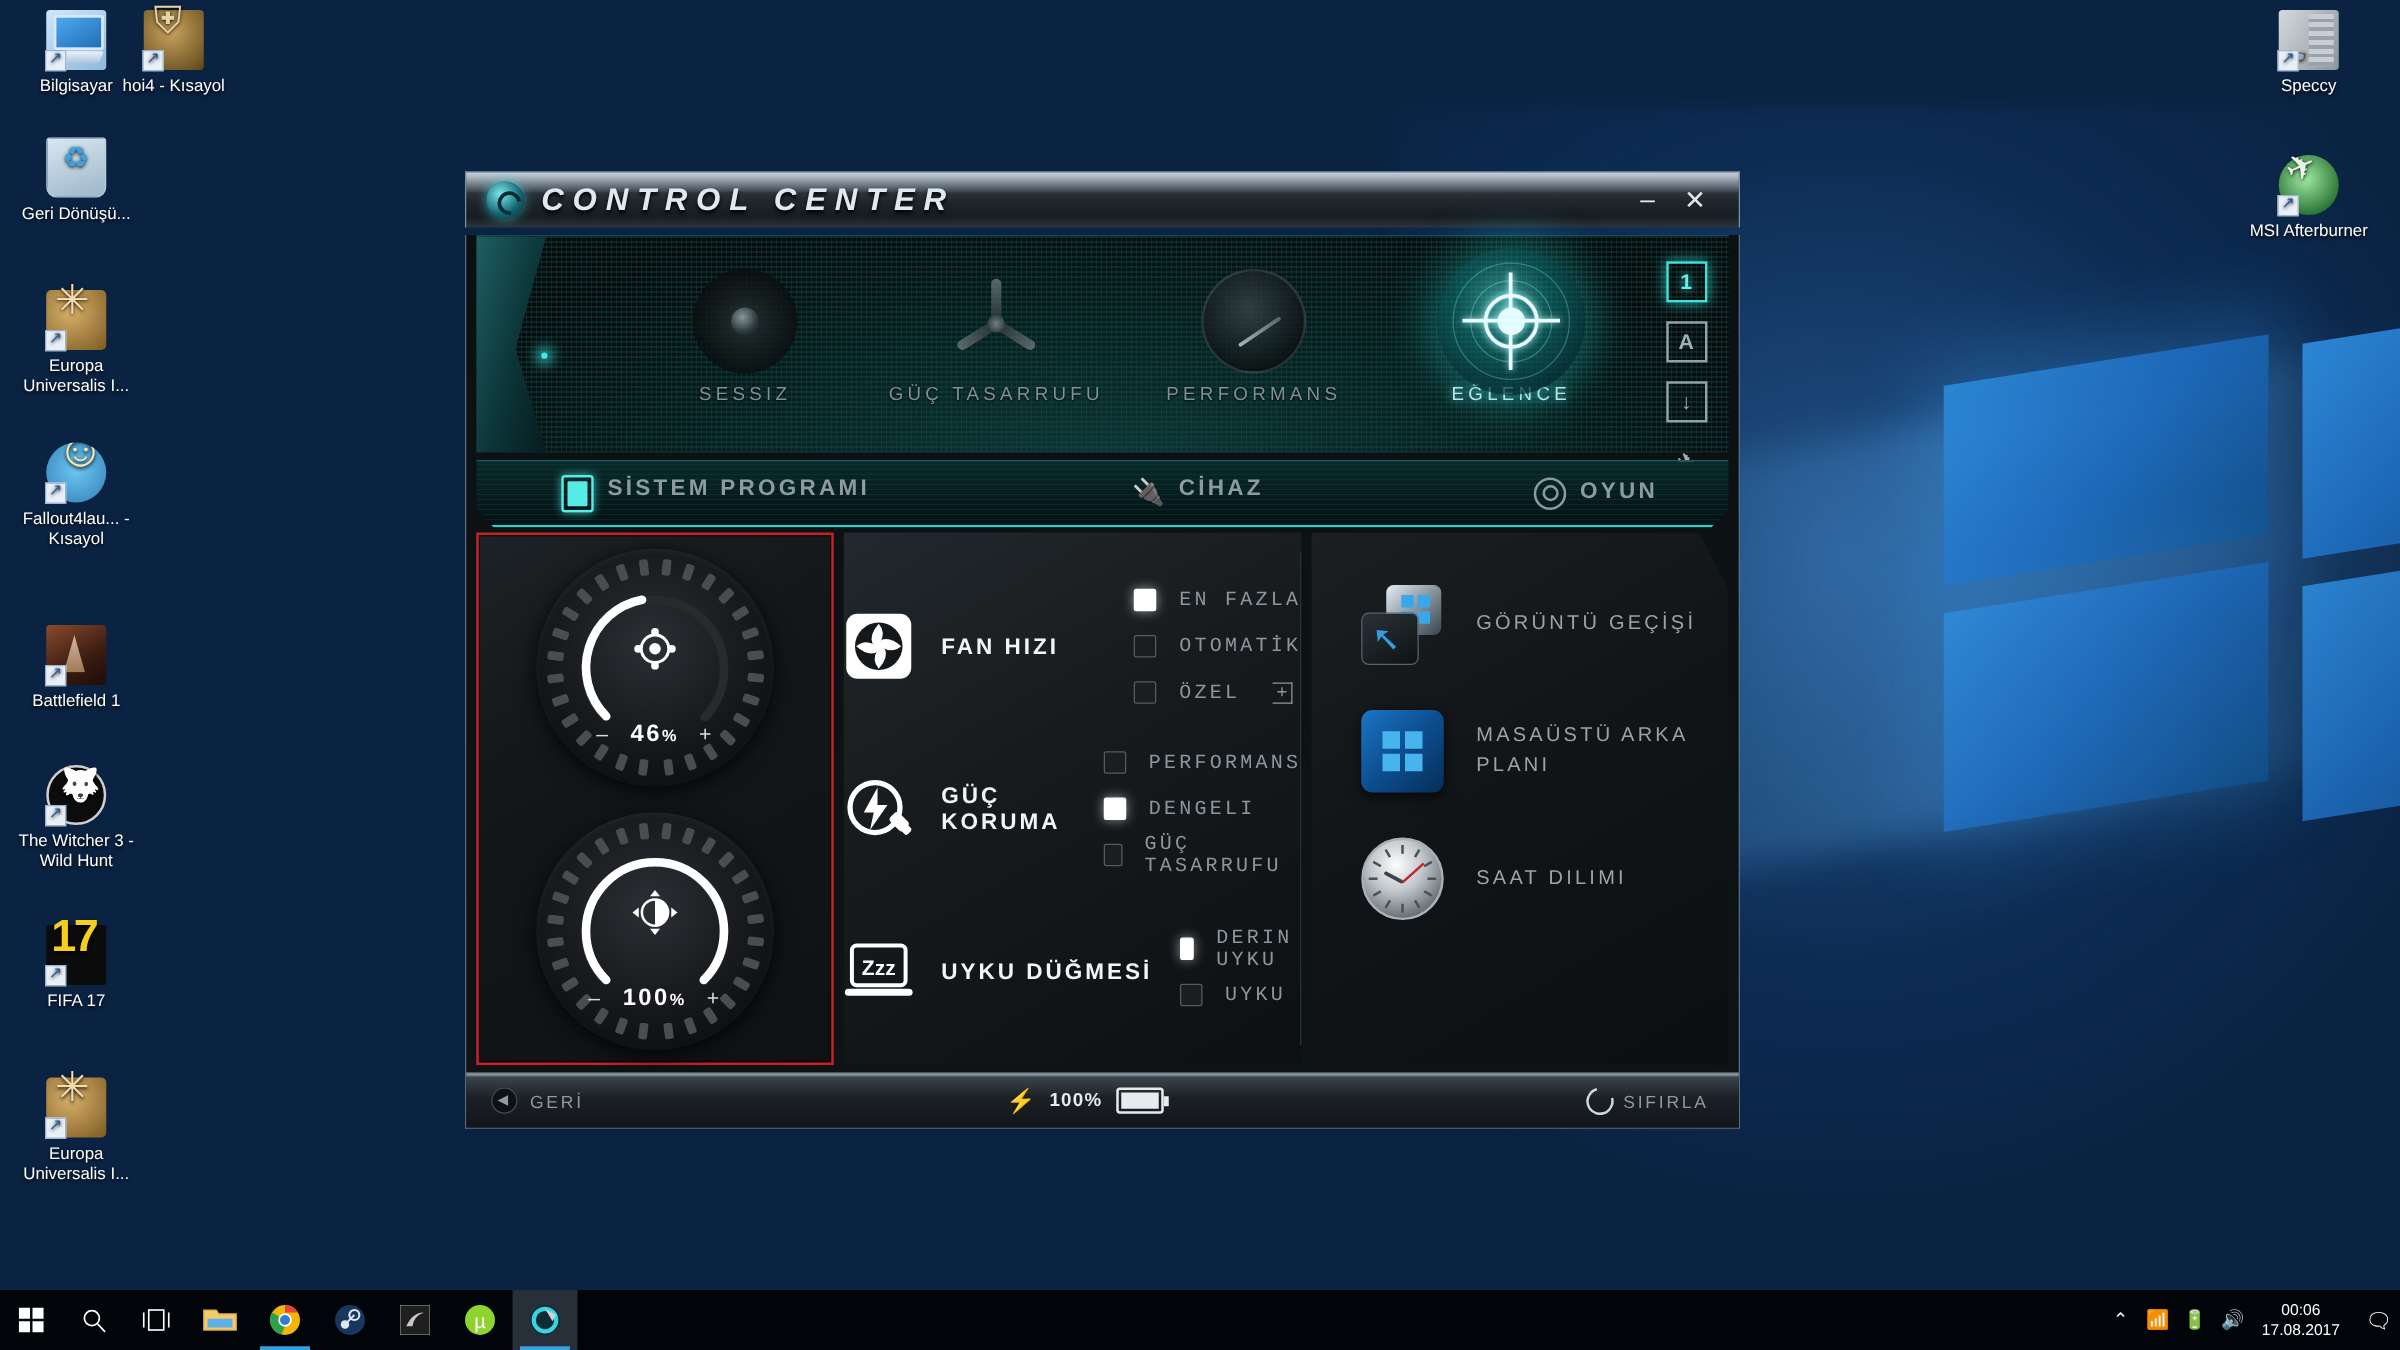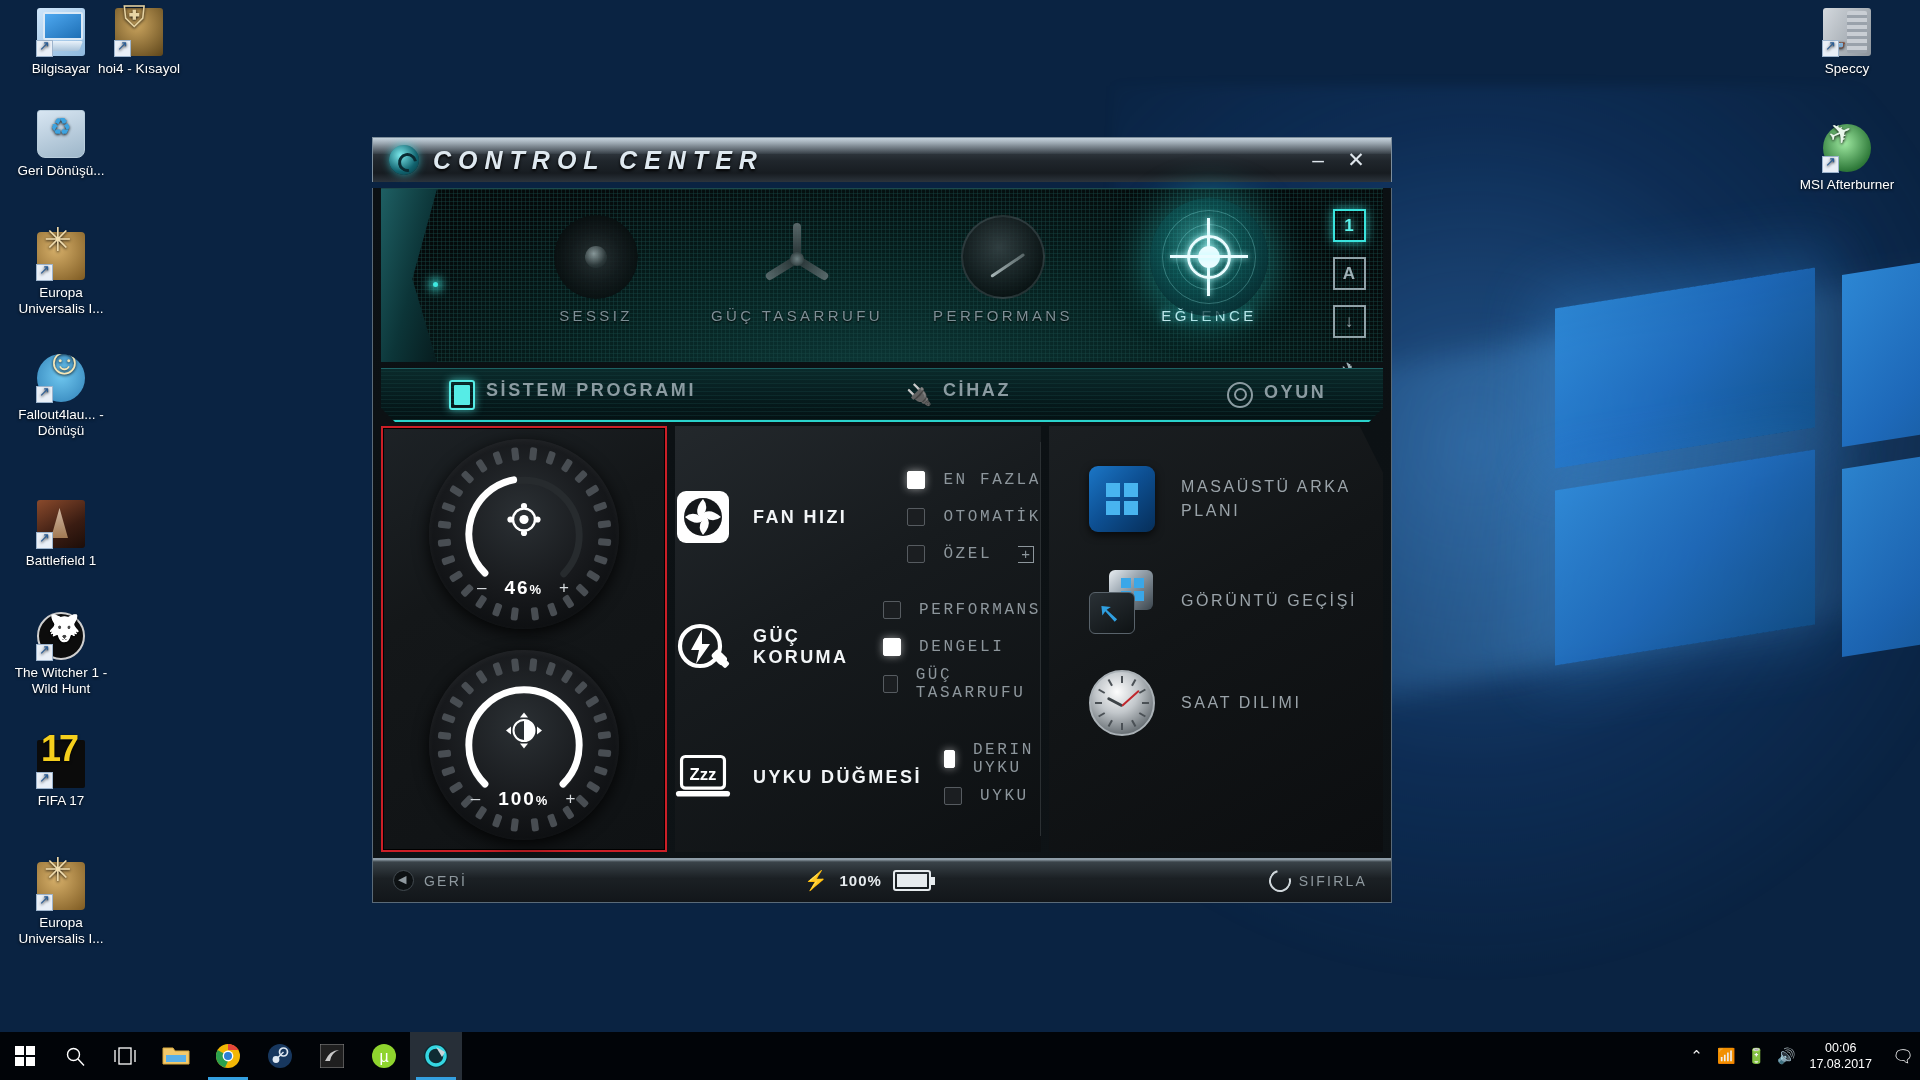--- a/index.html
+++ b/index.html
@@ -326,35 +326,35 @@
         <div class="shield"></div>
         <div class="shortcut-arrow"></div>
       </div>
       <div>Europa Universalis I...</div>
     </div>
     <div class="dicon" style="left: 6px; top: 354px;">
       <div class="glyph">
         <div class="ic-fo" style="width:48px;height:48px"></div>
         <div class="shortcut-arrow"></div>
       </div>
-      <div>Fallout4lau... - Dönüşü</div>
+      <div>Fallout4lau... - Kısayol</div>
     </div>
     <div class="dicon" style="left: 6px; top: 500px;">
       <div class="glyph">
         <div class="ic-bf" style="width:48px;height:48px"></div>
         <div class="shortcut-arrow"></div>
       </div>
       <div>Battlefield 1</div>
     </div>
     <div class="dicon" style="left: 6px; top: 612px;">
       <div class="glyph">
         <div class="ic-w3" style="width:48px;height:48px"></div>
         <div class="shortcut-arrow"></div>
       </div>
-      <div>The Witcher 1 - Wild Hunt</div>
+      <div>The Witcher 3 - Wild Hunt</div>
     </div>
     <div class="dicon" style="left: 6px; top: 740px;">
       <div class="glyph">
         <div class="ic-fifa" style="width:48px;height:48px"></div>
         <div class="shortcut-arrow"></div>
       </div>
       <div>FIFA 17</div>
     </div>
     <div class="dicon" style="left: 6px; top: 862px;">
       <div class="glyph">
@@ -667,32 +667,32 @@
               </div>
             </div>
           </div>
       <div class="vdiv"></div>
         </div>
 
       <div class="panel p-right">
         <div style="padding-top:22px" id="shortcuts-host">
             <div class="sc">
               <div class="sc-ic">
-                <div class="ic-wall" style="position:absolute;inset:0"></div>
-              </div>
-              <div class="sc-l">MASAÜSTÜ ARKA PLANI</div>
-            </div>
-            <div class="sc">
-              <div class="sc-ic">
                 <div class="ic-disp" style="position:absolute;inset:0">
                   <div class="d-back"></div>
                   <div class="d-front"></div>
                 </div>
               </div>
               <div class="sc-l">GÖRÜNTÜ GEÇİŞİ</div>
+            </div>
+            <div class="sc">
+              <div class="sc-ic">
+                <div class="ic-wall" style="position:absolute;inset:0"></div>
+              </div>
+              <div class="sc-l">MASAÜSTÜ ARKA PLANI</div>
             </div>
             <div class="sc">
               <div class="sc-ic">
                 <div class="ic-clock" style="position:absolute;inset:0">
                   <i style="transform:rotate(0deg)"></i>
                   <i style="transform:rotate(30deg)"></i>
                   <i style="transform:rotate(60deg)"></i>
                   <i style="transform:rotate(90deg)"></i>
                   <i style="transform:rotate(120deg)"></i>
                   <i style="transform:rotate(150deg)"></i>

